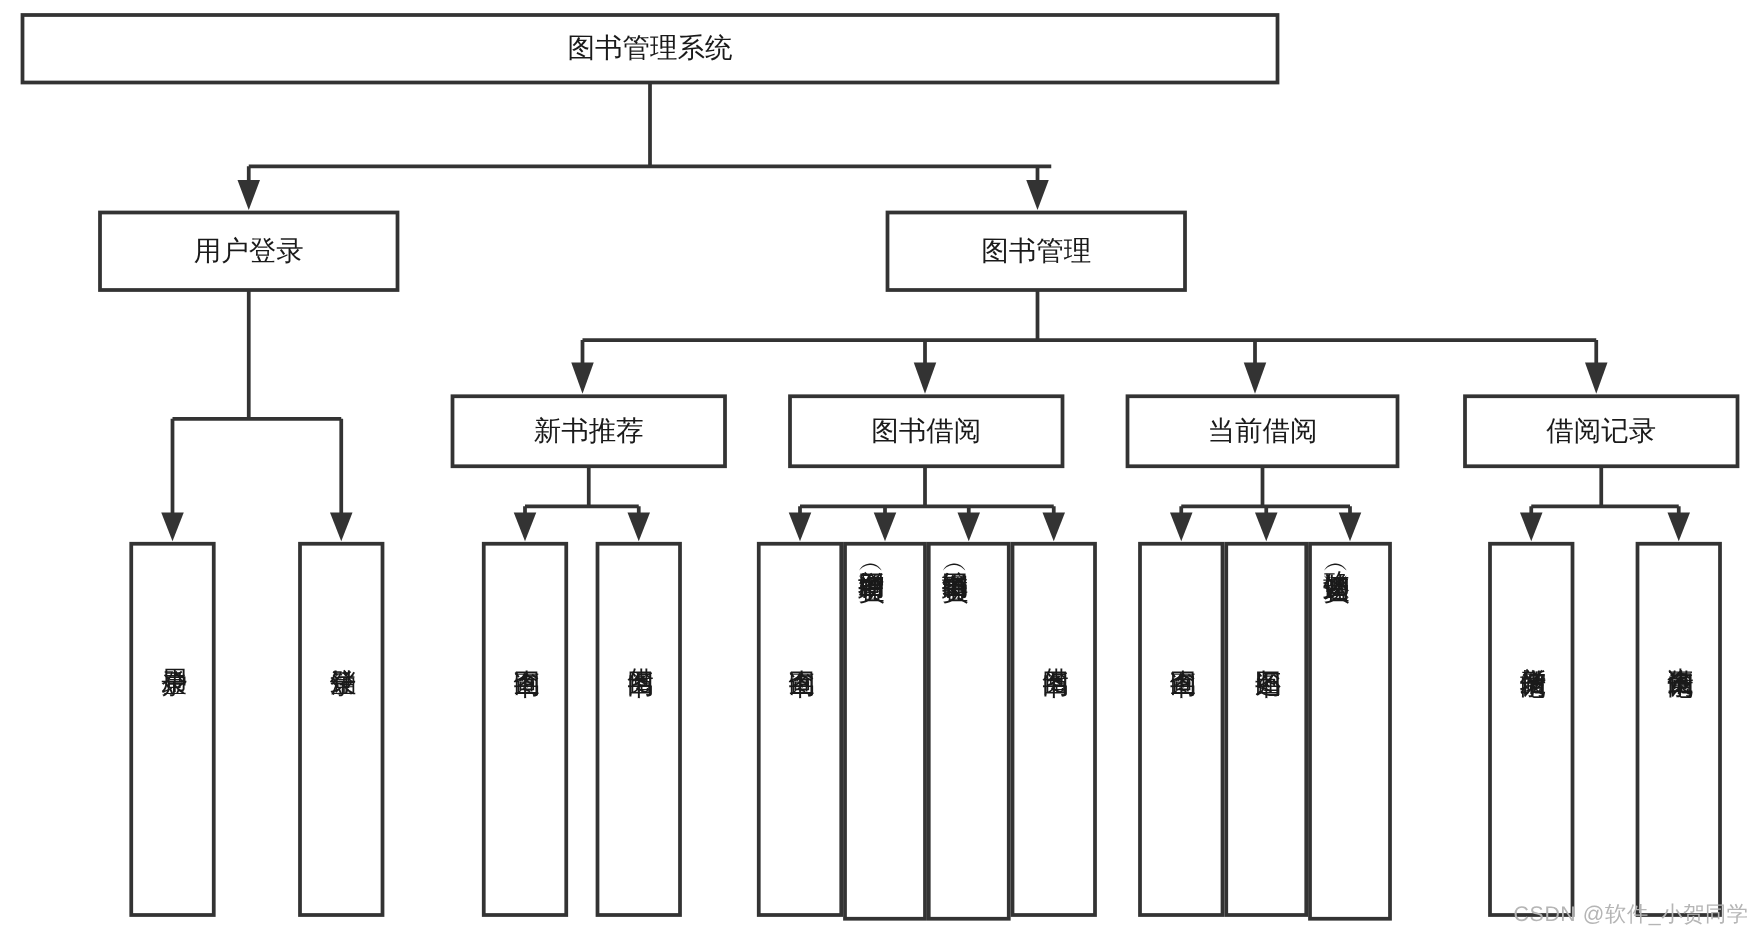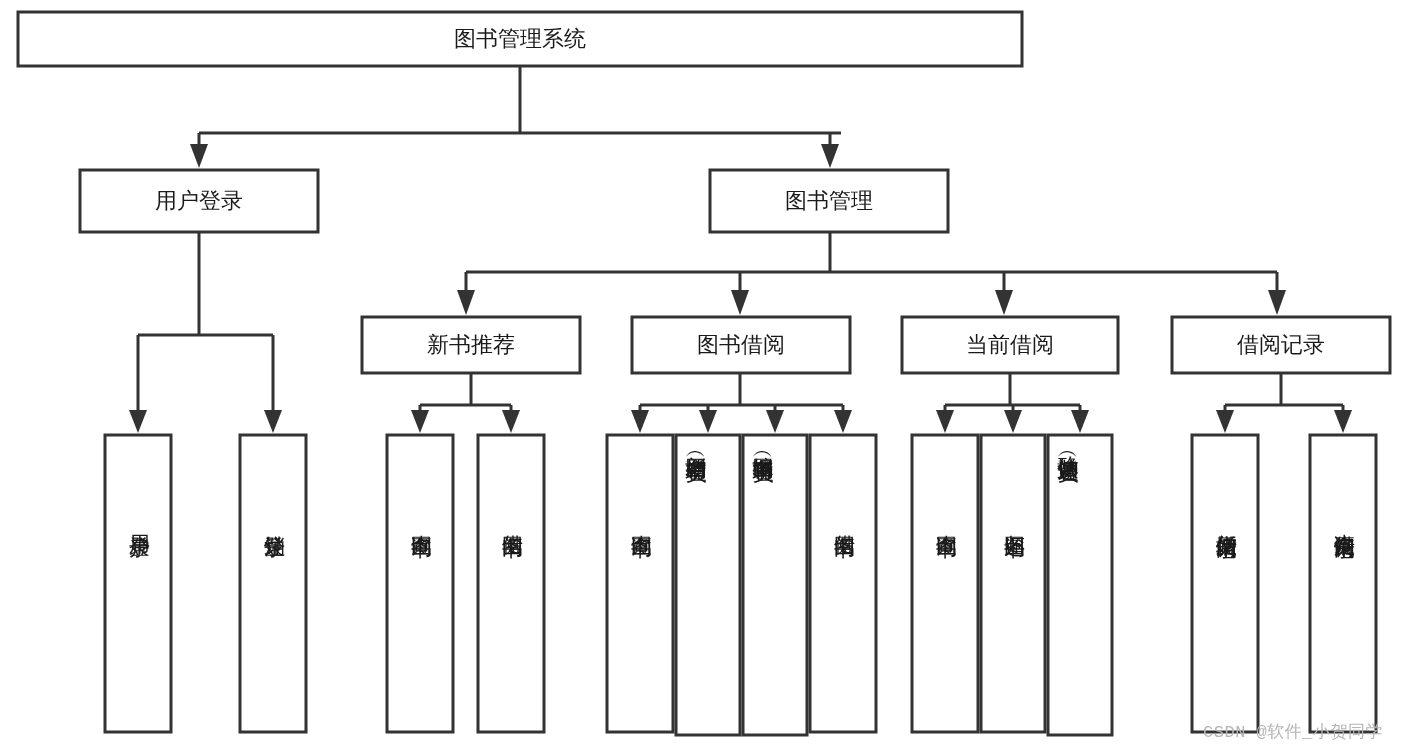--- a/index.html
+++ b/index.html
@@ -50,23 +50,23 @@
     dominant-baseline: middle;
   }
   .node-label.vertical {
     font-size: 21px;
     writing-mode: vertical-rl;
     text-orientation: upright;
     letter-spacing: 1px;
   }
   .watermark {
     position: absolute;
-    right: 22px;
+    right: 6px;
     bottom: 4px;
-    font-family: Liberation Mono, monospace;
+    font-family: Liberation Sans, sans-serif;
     font-size: 17px;
     color: #b5b5b5;
     letter-spacing: 0.5px;
     white-space: nowrap;
     pointer-events: none;
   }
 </style>
 </head>
 <body>
 

